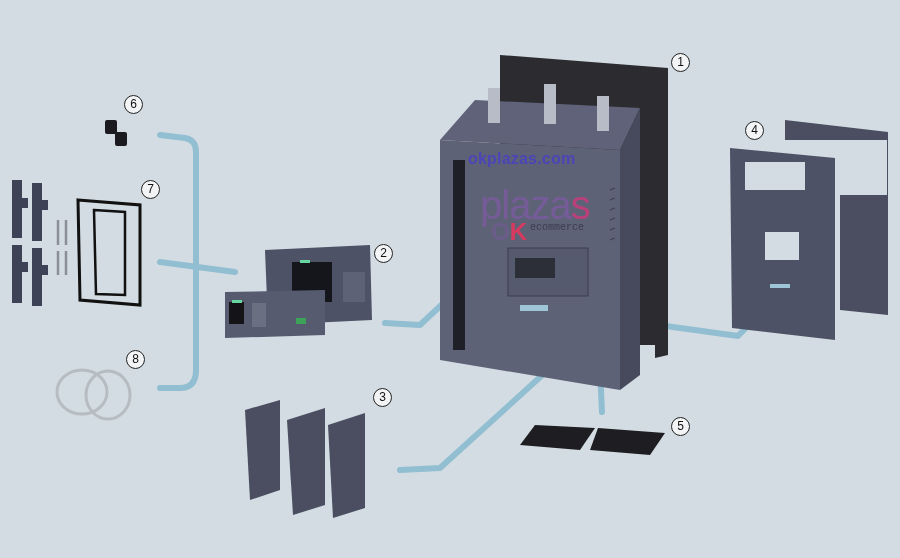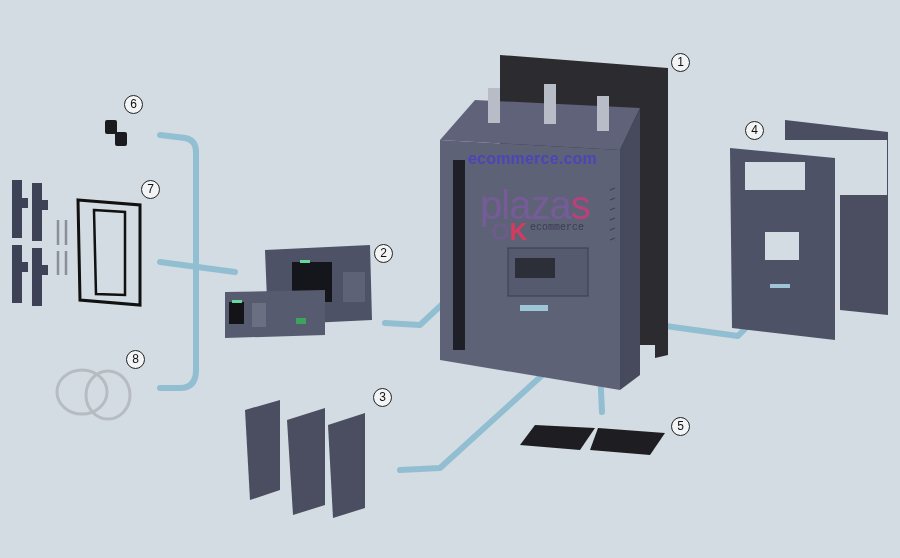--- a/index.html
+++ b/index.html
@@ -118,16 +118,16 @@
 
 <div class="callout" style="left:671px;top:53px;">1</div>
 <div class="callout" style="left:374px;top:244px;">2</div>
 <div class="callout" style="left:373px;top:388px;">3</div>
 <div class="callout" style="left:745px;top:121px;">4</div>
 <div class="callout" style="left:671px;top:417px;">5</div>
 <div class="callout" style="left:124px;top:95px;">6</div>
 <div class="callout" style="left:141px;top:180px;">7</div>
 <div class="callout" style="left:126px;top:350px;">8</div>
 
-<div class="wm-url">ecommerce.com</div>
+<div class="wm-url">okplazas.com</div>
 <div class="wm-logo"><span>plaza</span><span class="s">s</span></div>
 <div class="wm-ok"><span>O</span><span class="k">K</span></div>
 <div class="wm-ecom">ecommerce</div>
 
 </body></html>

